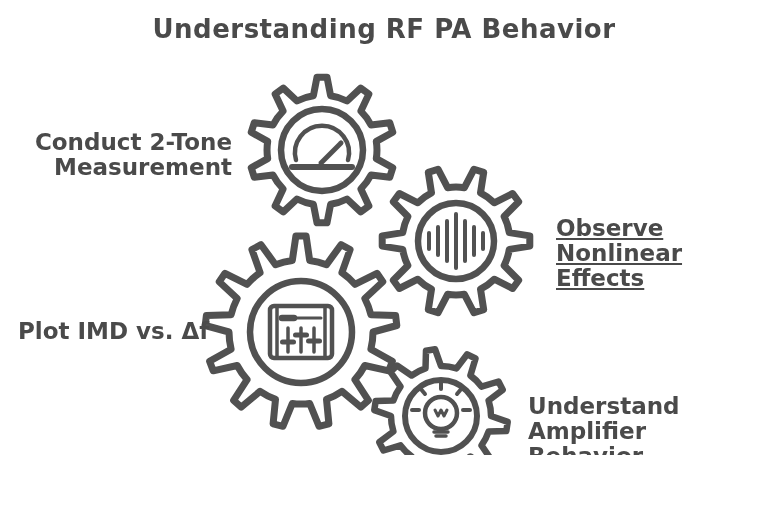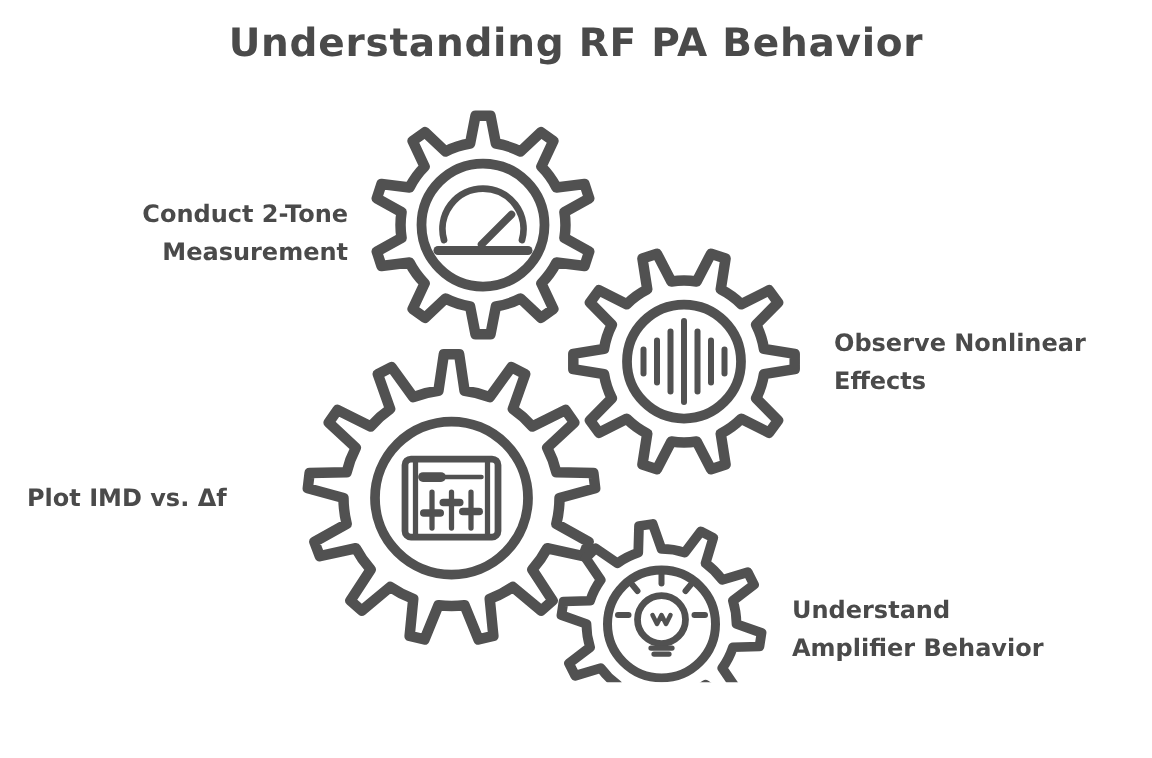--- a/index.html
+++ b/index.html
@@ -7,25 +7,25 @@
     position:relative;width:768px;height:455px;background:#ffffff;
     font-family:"DejaVu Sans",sans-serif;overflow:hidden;
   }
   .title{
     position:absolute;top:14px;left:0;right:0;margin:0;
     text-align:center;font-size:26px;font-weight:bold;
     letter-spacing:0.5px;color:#4a4a4a;
   }
   .gears-svg{position:absolute;left:0;top:0;}
   .label{
-    position:absolute;font-size:16px;font-weight:bold;color:#4a4a4a;
+    position:absolute;font-size:23px;font-weight:bold;color:#4a4a4a;
     line-height:25px;white-space:pre-line;
   }
   .label-0{top:130px;right:536px;text-align:right;}
-  .label-1{top:216px;left:556px;text-align:left;}
+  .label-1{top:216px;left:556px;text-align:left;text-decoration:underline;}
   .label-2{top:319px;left:18px;text-align:left;}
   .label-3{top:394px;left:528px;text-align:left;}
 </style>
 </head>
 <body>
 
 <div class="stage">
   <h1 class="title">Understanding RF PA Behavior</h1>
 
   <svg id="gears" class="gears-svg" width="768" height="505" viewBox="0 0 768 505">

